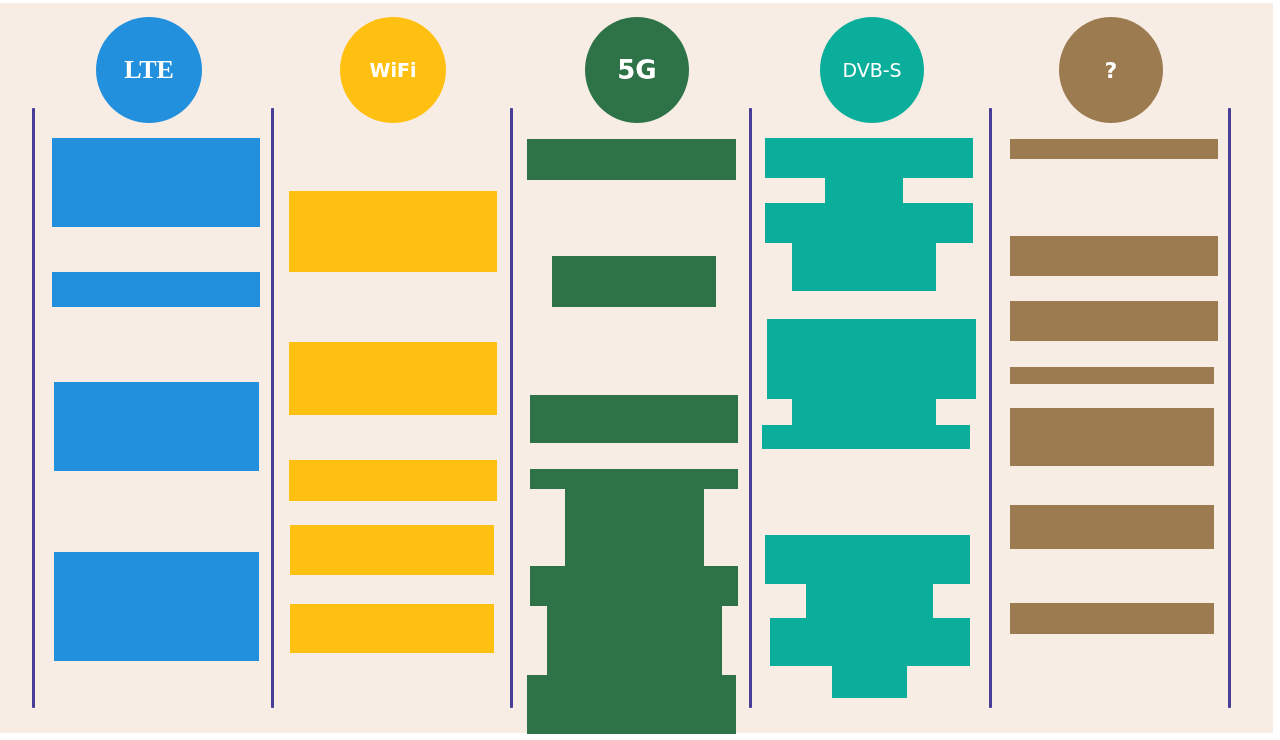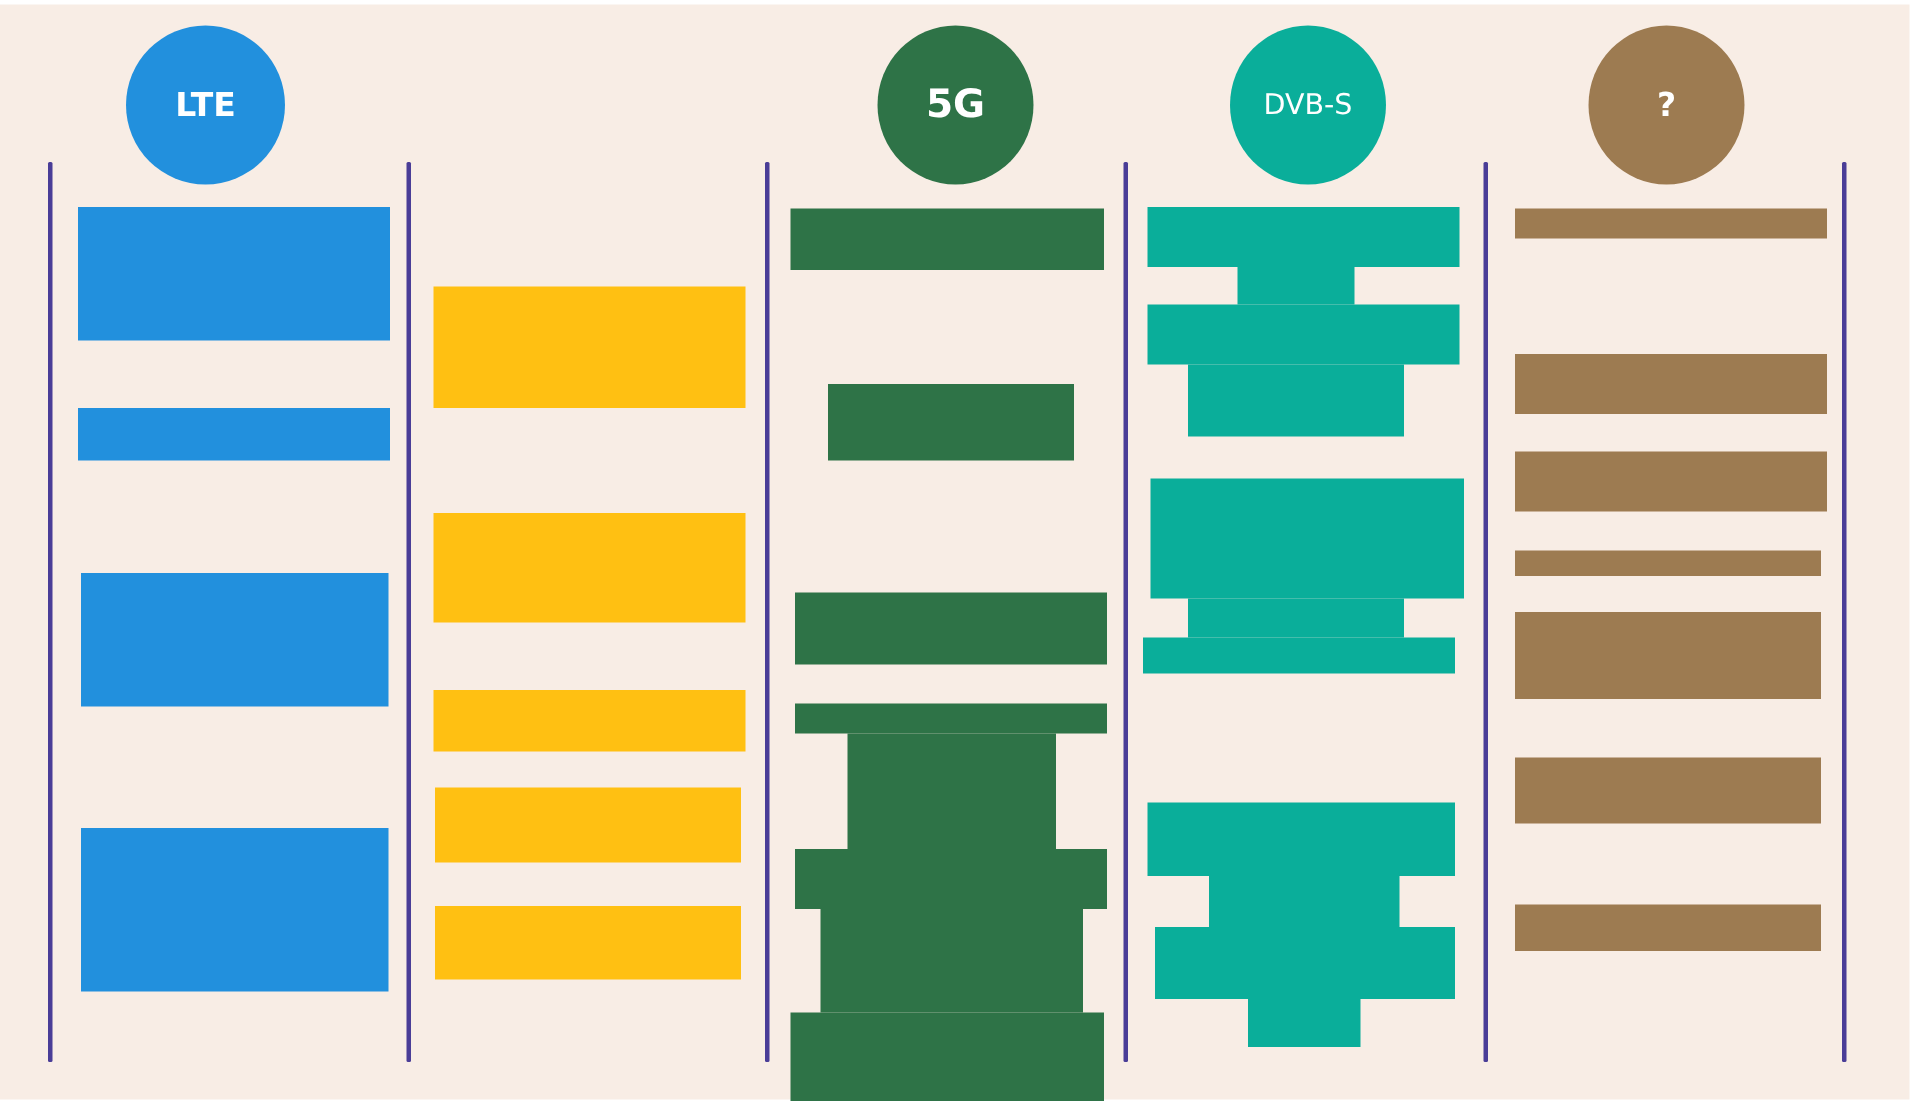--- a/index.html
+++ b/index.html
@@ -26,27 +26,30 @@
 </head>
 <body>
 
 <div id="canvas" style="background: rgb(248, 237, 229);">
     <div class="divider" style="left: 32px; top: 105px; height: 600px; background: rgb(74, 61, 151);"></div>
     <div class="divider" style="left: 271px; top: 105px; height: 600px; background: rgb(74, 61, 151);"></div>
     <div class="divider" style="left: 510px; top: 105px; height: 600px; background: rgb(74, 61, 151);"></div>
     <div class="divider" style="left: 749px; top: 105px; height: 600px; background: rgb(74, 61, 151);"></div>
     <div class="divider" style="left: 989px; top: 105px; height: 600px; background: rgb(74, 61, 151);"></div>
     <div class="divider" style="left: 1228px; top: 105px; height: 600px; background: rgb(74, 61, 151);"></div>
-    <div class="circle" style="left: 84px; top: 14px; width: 106px; height: 106px; background: rgb(34, 144, 221); font-size: 22px;">
+    <div class="circle" style="left: 96px; top: 14px; width: 106px; height: 106px; background: rgb(34, 144, 221); font-size: 26px; font-family: Liberation Serif, serif;">
       <span>LTE</span>
     </div>
     <div class="block" style="left: 52px; top: 135px; width: 208px; height: 89px; background: rgb(34, 144, 221);"></div>
     <div class="block" style="left: 52px; top: 269px; width: 208px; height: 35px; background: rgb(34, 144, 221);"></div>
     <div class="block" style="left: 54px; top: 379px; width: 205px; height: 89px; background: rgb(34, 144, 221);"></div>
     <div class="block" style="left: 54px; top: 549px; width: 205px; height: 109px; background: rgb(34, 144, 221);"></div>
+    <div class="circle" style="left: 340px; top: 14px; width: 106px; height: 106px; background: rgb(255, 192, 18); font-size: 19px;">
+      <span>WiFi</span>
+    </div>
     <div class="block" style="left: 289px; top: 188px; width: 208px; height: 81px; background: rgb(255, 192, 18);"></div>
     <div class="block" style="left: 289px; top: 339px; width: 208px; height: 73px; background: rgb(255, 192, 18);"></div>
     <div class="block" style="left: 289px; top: 457px; width: 208px; height: 41px; background: rgb(255, 192, 18);"></div>
     <div class="block" style="left: 290px; top: 522px; width: 204px; height: 50px; background: rgb(255, 192, 18);"></div>
     <div class="block" style="left: 290px; top: 601px; width: 204px; height: 49px; background: rgb(255, 192, 18);"></div>
     <div class="circle" style="left: 585px; top: 14px; width: 104px; height: 106px; background: rgb(46, 115, 71); font-size: 26px;">
       <span>5G</span>
     </div>
     <div class="block" style="left: 527px; top: 136px; width: 209px; height: 41px; background: rgb(46, 115, 71);"></div>
     <div class="block" style="left: 552px; top: 253px; width: 164px; height: 51px; background: rgb(46, 115, 71);"></div>

